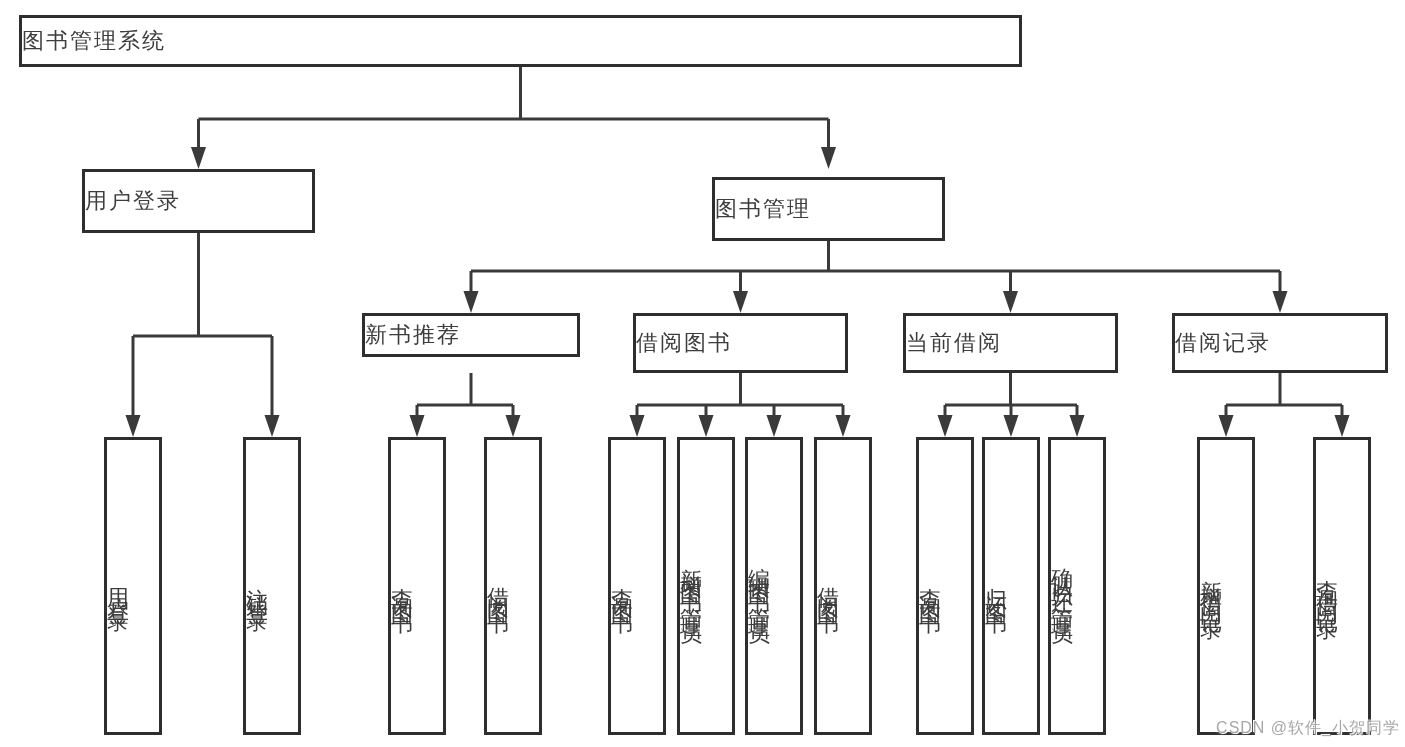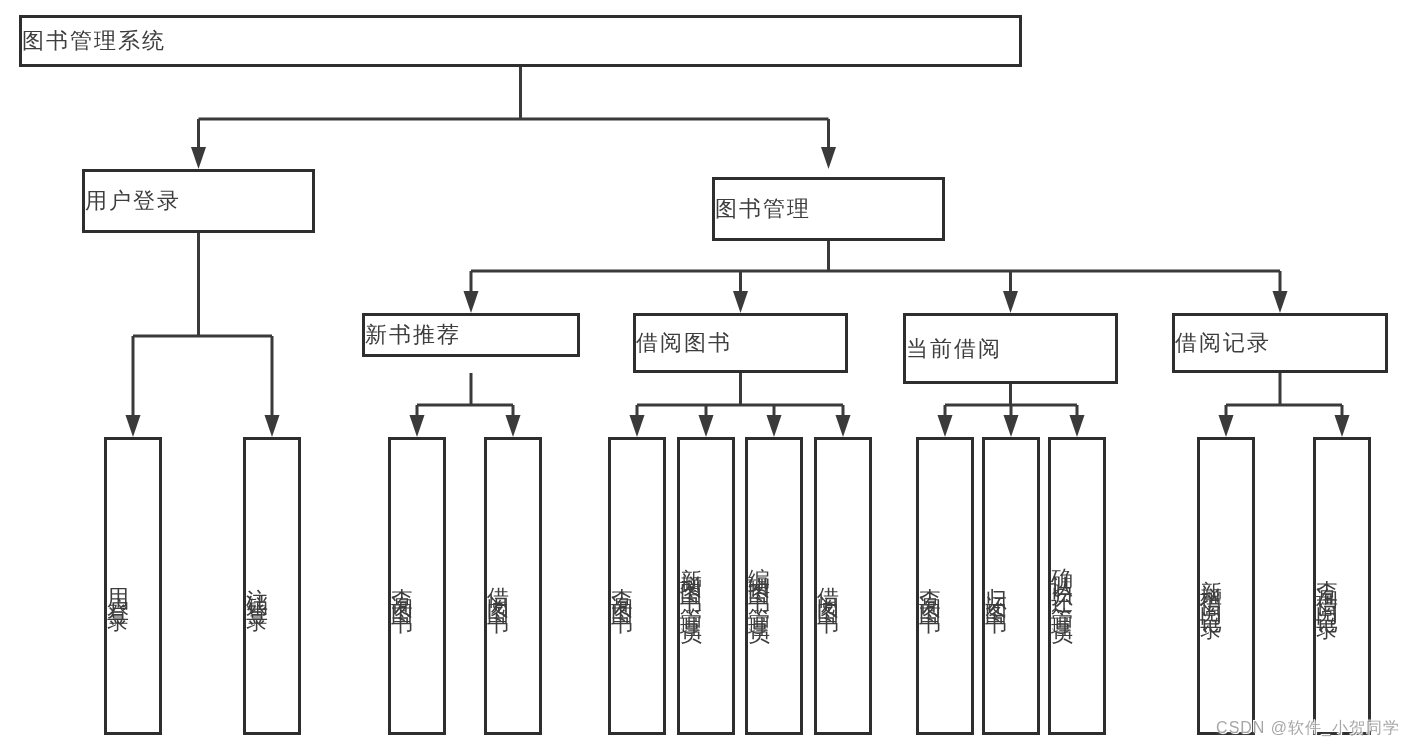--- a/index.html
+++ b/index.html
@@ -137,21 +137,21 @@
   <div class="node h-node" style="left:712px;top:169px;width:233px;height:64px;margin-top:8px;">
     <span>图书管理</span>
   </div>
 
   <div class="node h-node" style="left:362px;top:313px;width:218px;height:44px;">
     <span>新书推荐</span>
   </div>
   <div class="node h-node" style="left:633px;top:313px;width:215px;height:60px;">
     <span>借阅图书</span>
   </div>
-  <div class="node h-node" style="left:903px;top:313px;width:215px;height:71px;">
+  <div class="node h-node" style="left:903px;top:313px;width:215px;height:60px;">
     <span>当前借阅</span>
   </div>
   <div class="node h-node" style="left:1172px;top:313px;width:216px;height:60px;">
     <span>借阅记录</span>
   </div>
 
   <div class="node v-node" style="left:104px;top:437px;width:58px;height:298px;">
     <span class="vtext">用户登录</span>
   </div>
   <div class="node v-node" style="left:243px;top:437px;width:58px;height:298px;">

